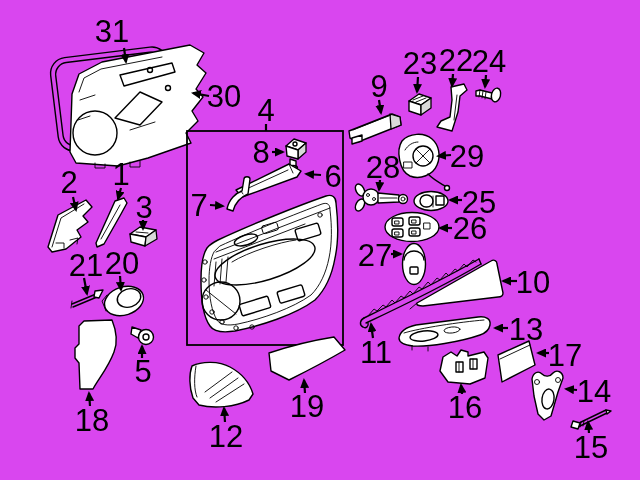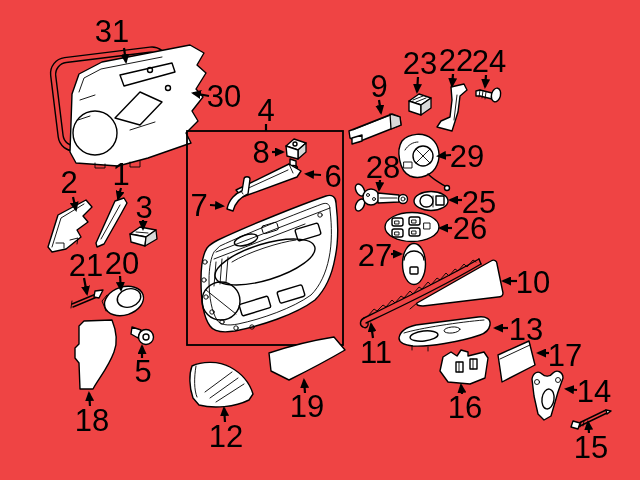--- a/index.html
+++ b/index.html
@@ -1,17 +1,17 @@
 <!DOCTYPE html>
 <html><head>
 <meta charset="utf-8">
 <style>
   html,body { margin:0; padding:0; background:#ffffff; }
   .stage {
-    position:relative; width:640px; height:480px; background:#ef4444;
+    position:relative; width:640px; height:480px; background:#d946ef;
     font-family:"Liberation Sans", sans-serif; overflow:hidden;
   }
   svg { position:absolute; left:0; top:0; }
   .ln  { fill:none; stroke:#000000; stroke-width:1.4; stroke-linejoin:round; stroke-linecap:round; }
   .fw  { fill:#ffffff; stroke:#000000; stroke-width:1.4; stroke-linejoin:round; stroke-linecap:round; }
   .fg  { fill:#d9d9d9; stroke:#000000; stroke-width:1.3; stroke-linejoin:round; stroke-linecap:round; }
   .thin{ fill:none; stroke:#000000; stroke-width:0.9; stroke-linejoin:round; stroke-linecap:round; }
   .arrow { fill:none; stroke:#000000; stroke-width:2.2; }
   .callout-num { font-family:"Liberation Sans", sans-serif; font-size:31px; fill:#000000; }
 </style>

